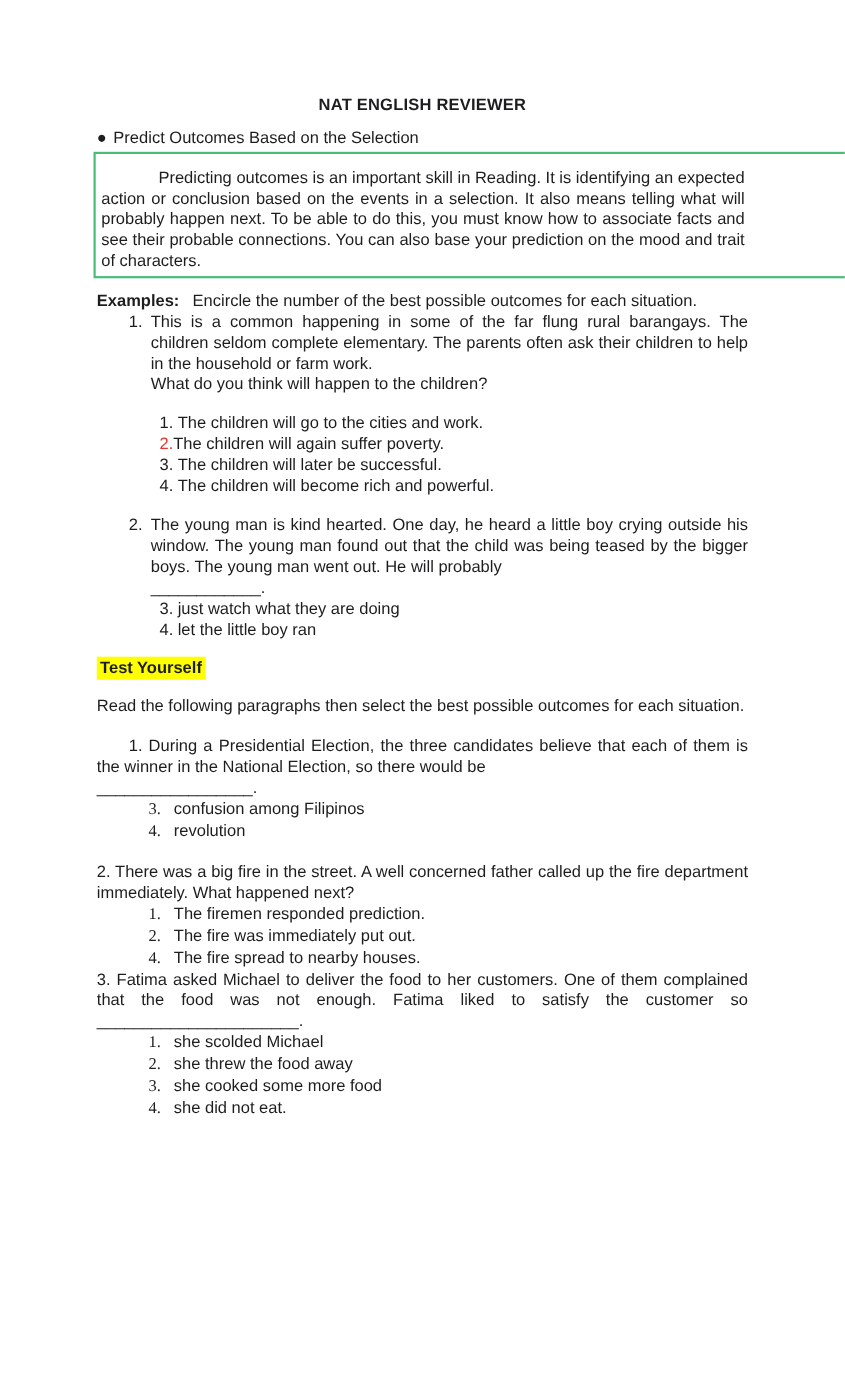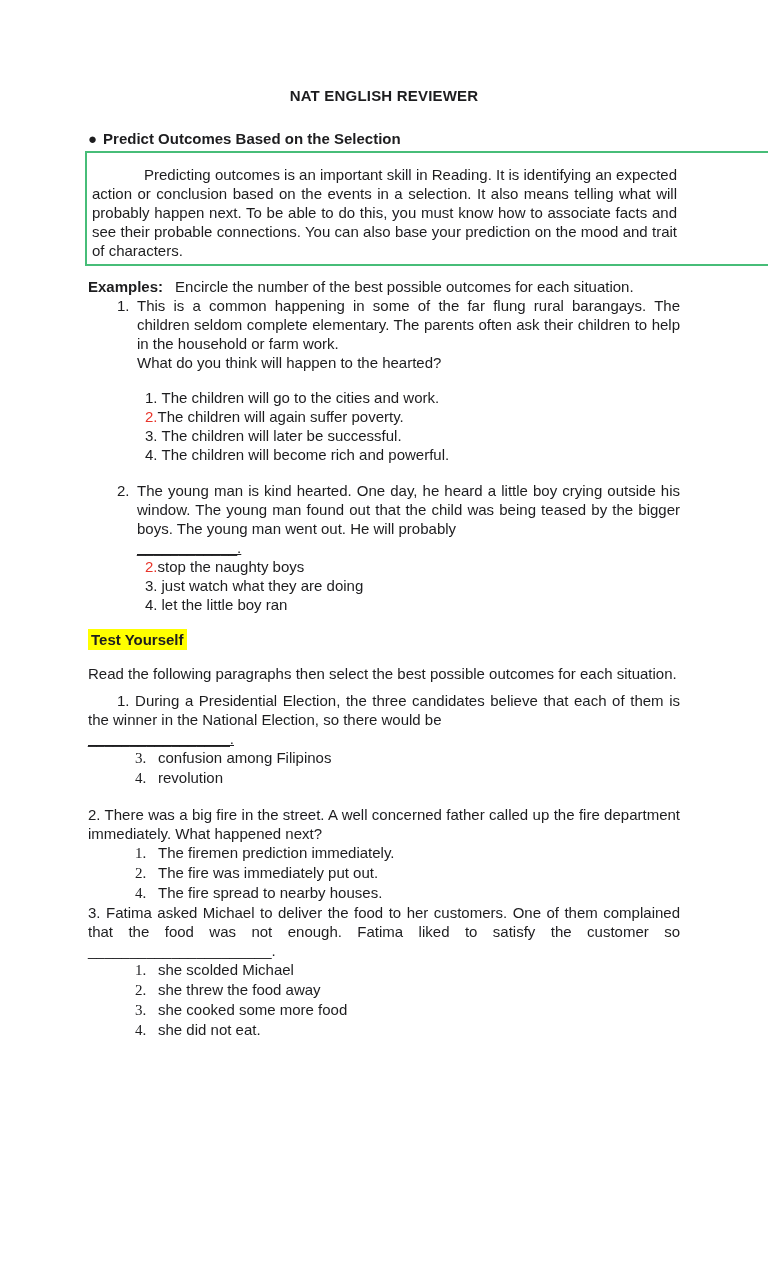--- a/index.html
+++ b/index.html
@@ -18,22 +18,22 @@
     width: 768px;
     height: 1265px;
     padding: 86px 88px 0 88px;
   }
   .doc-title {
     text-align: center;
     font-weight: bold;
     letter-spacing: 0.2px;
   }
   .section-heading {
-    margin-top: 24px;
-    font-weight: bold;
+    margin-top: 11px;
+    font-weight: normal;
   }
   .section-heading .bullet { margin-right: 6px; }
   .intro-box {
     margin-top: 3px;
     margin-left: -3px;
     margin-right: -95px; 
     border: 2px solid var(--box-border, #47bd78);
     padding: 12px 96px 4px 5px;
     text-align: justify;
     text-indent: 52px;
@@ -45,31 +45,31 @@
     padding-left: 49px;
     text-align: justify;
   }
   .ex-item .ex-num { position: absolute; left: 29px; top: 0; }
   .ex-question { text-align: left; }
   .ex-choices { margin-left: 57px; }
   .ex-choices.gap { margin-top: 16px; }
   .choice .num { margin-right: 4px; }
   .choice.answer .num { margin-right: 0; color: var(--red-number, #e8352b); }
   .ex-item-2 { margin-top: 17px; }
-  .blank-line { text-align: left; text-decoration: underline; }
+  .blank-line { text-align: left; }
   .ty-heading-wrap { margin-top: 15px; }
   .ty-heading {
     display: inline-block;
     background: var(--highlight, #ffff00);
     font-weight: bold;
     padding: 1px 3px;
   }
   .ty-instruction { margin-top: 14px; text-align: justify; }
   .question { text-align: justify; }
-  .q1 { margin-top: 8px; text-indent: 29px; }
+  .q1 { margin-top: 18px; text-indent: 29px; }
   .q2 { margin-top: 17px; }
   .ty-choices { margin-left: 47px; }
   .ty-choices .num {
     display: inline-block;
     min-width: 23px;
     margin-right: 0;
     font-family: "Liberation Serif", "DejaVu Serif", serif;
   }
 </style>
 </head>
@@ -87,56 +87,55 @@
     <span>Predicting outcomes is an important skill in Reading. It is identifying an expected action or conclusion based on the events in a selection. It also means telling what will probably happen next. To be able to do this, you must know how to associate facts and see their probable connections.  You can also base your prediction on the mood and trait of characters.</span>
   </div>
 
   <div class="examples-para">
     <span class="examples-label">Examples:</span><span>Encircle the number of the best possible outcomes for each situation.</span>
   </div>
 
   <div class="ex-item">
     <span class="ex-num">1.</span>
     <span>This is a common happening in some of the far flung rural barangays. The children seldom complete elementary.  The parents often ask their children to help in the household or farm work.</span>
-    <div class="ex-question">What do you think will happen to the hearted?</div>
+    <div class="ex-question">What do you think will happen to the children?</div>
   </div>
   <div class="ex-choices gap">
     <div class="choice"><span class="num">1.</span><span>The children will go to the cities and work.</span></div>
     <div class="choice answer"><span class="num">2.</span><span>The children will again suffer poverty.</span></div>
     <div class="choice"><span class="num">3.</span><span>The children will later be successful.</span></div>
     <div class="choice"><span class="num">4.</span><span>The children will become rich and powerful.</span></div>
   </div>
 
   <div class="ex-item ex-item-2">
     <span class="ex-num">2.</span>
     <span>The young man is kind hearted. One day, he heard a little boy crying outside his window. The young man found out that the child was being teased by the bigger boys. The young man went out. He will  probably</span>
     <div class="blank-line">____________.</div>
   </div>
   <div class="ex-choices">
-    <div class="choice answer"><span class="num">2.</span><span>stop the naughty boys</span></div>
     <div class="choice"><span class="num">3.</span><span>just watch what they are doing</span></div>
     <div class="choice"><span class="num">4.</span><span>let the little boy ran</span></div>
   </div>
 
   <div class="ty-heading-wrap">
     <span class="ty-heading">Test Yourself</span>
   </div>
 
   <div class="ty-instruction">Read the following paragraphs then select the best possible outcomes for each situation.</div>
 
   <div class="question q1">1. During a Presidential Election, the three candidates believe that each of them is the winner in the National Election, so there would be</div>
   <div class="blank-line">_________________.</div>
   <div class="ty-choices">
     <div class="choice"><span class="num">3.</span><span>confusion among Filipinos</span></div>
     <div class="choice"><span class="num">4.</span><span>revolution</span></div>
   </div>
 
   <div class="question q2">2. There was a big fire in the street. A well concerned father called up the fire department immediately.  What happened next?</div>
   <div class="ty-choices">
-    <div class="choice"><span class="num">1.</span><span>The firemen prediction immediately.</span></div>
+    <div class="choice"><span class="num">1.</span><span>The firemen responded prediction.</span></div>
     <div class="choice"><span class="num">2.</span><span>The fire was immediately put out.</span></div>
     <div class="choice"><span class="num">4.</span><span>The fire spread to nearby houses.</span></div>
   </div>
 
   <div class="question q3">3. Fatima asked Michael to deliver the food to her customers. One of them complained that the food was not enough. Fatima liked to satisfy the customer so  ______________________.</div>
   <div class="ty-choices">
     <div class="choice"><span class="num">1.</span><span>she scolded Michael</span></div>
     <div class="choice"><span class="num">2.</span><span>she threw the food away</span></div>
     <div class="choice"><span class="num">3.</span><span>she cooked some more food</span></div>
     <div class="choice"><span class="num">4.</span><span>she did not eat.</span></div>

